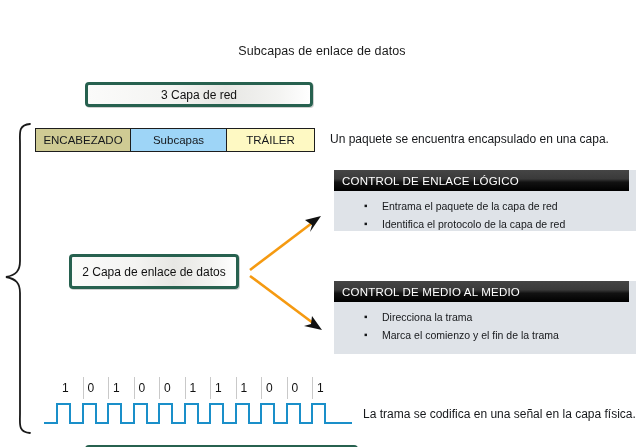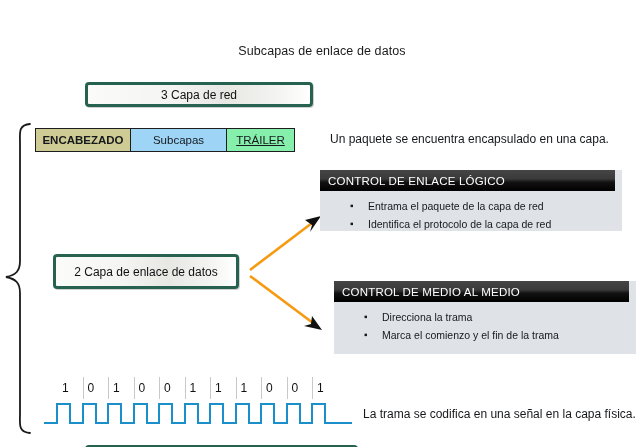--- a/index.html
+++ b/index.html
@@ -47,21 +47,21 @@
   }
   .layer-capsule .cap-label {
     font-size: 12px;
     color: #111111;
     white-space: nowrap;
   }
   #layer-network {
     left: 85px;  top: 49px;  width: 228px; height: 25px;
   }
   #layer-datalink {
-    left: 53px;  top: 221px; width: 186px; height: 35px;
+    left: 69px;  top: 221px; width: 170px; height: 35px;
   }
   #layer-physical {
     left: 85px;  top: 412px; width: 273px; height: 25px;
   }
 
   
   #packet-row {
     position: absolute;
     left: 35px;
     top: 95px;
@@ -72,23 +72,23 @@
     box-sizing: border-box;
     border: 1px solid #1d1d1d;
     display: flex;
     align-items: center;
     justify-content: center;
     font-size: 11.5px;
     color: #15181c;
     white-space: nowrap;
   }
   .packet-cell + .packet-cell { border-left: none; }
-  .cell-header  { width: 96px; background: #cfcb94; font-weight: bold; }
+  .cell-header  { width: 96px; background: #cfcb94; }
   .cell-payload { width: 96px; background: #9ed5f7; }
-  .cell-trailer { width: 68px; background: #86efac; text-decoration: underline; }
+  .cell-trailer { width: 88px; background: #fef9c3; }
 
   
   .annotation {
     position: absolute;
     font-size: 12px;
     color: #16181b;
     white-space: nowrap;
   }
   #note-encapsulation { left: 330px; top: 99px; }
   #note-encoding      { left: 363px; top: 374px; }
@@ -137,21 +137,21 @@
     padding-left: 18px;
     white-space: nowrap;
   }
   .bullet-list li .bullet-dot {
     position: absolute;
     left: 0;
     top: 0;
     color: #16181b;
     font-size: 10px;
   }
-  #panel-llc { left: 320px; top: 137px; width: 302px; height: 49px; }
+  #panel-llc { left: 334px; top: 137px; width: 302px; height: 49px; }
   #panel-llc .sublayer-body { height: 61px; }
   #panel-mac { left: 334px; top: 248px; width: 302px; height: 73px; }
   #panel-mac .sublayer-body { height: 73px; }
 
   
   #vector-layer {
     position: absolute;
     left: 0; top: 0;
     width: 644px; height: 447px;
     pointer-events: none;

